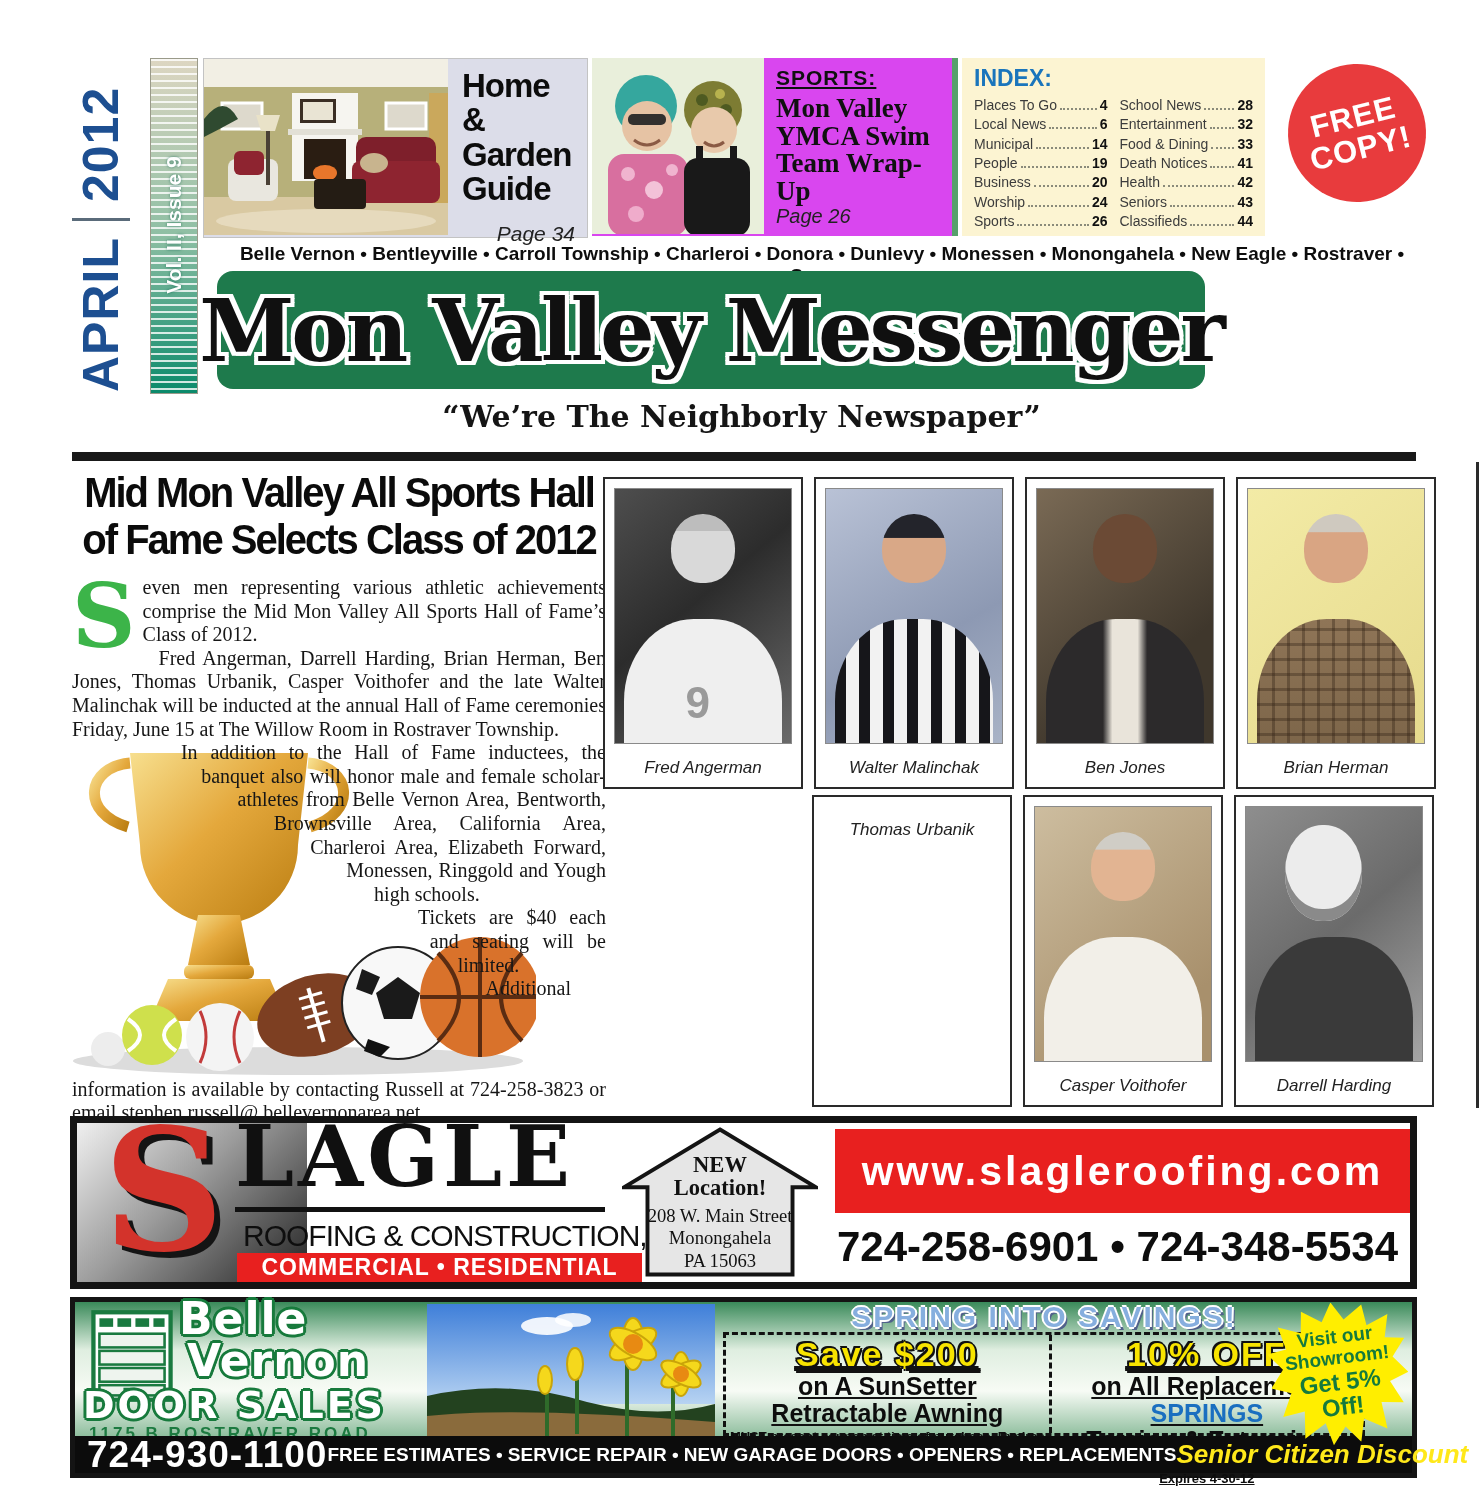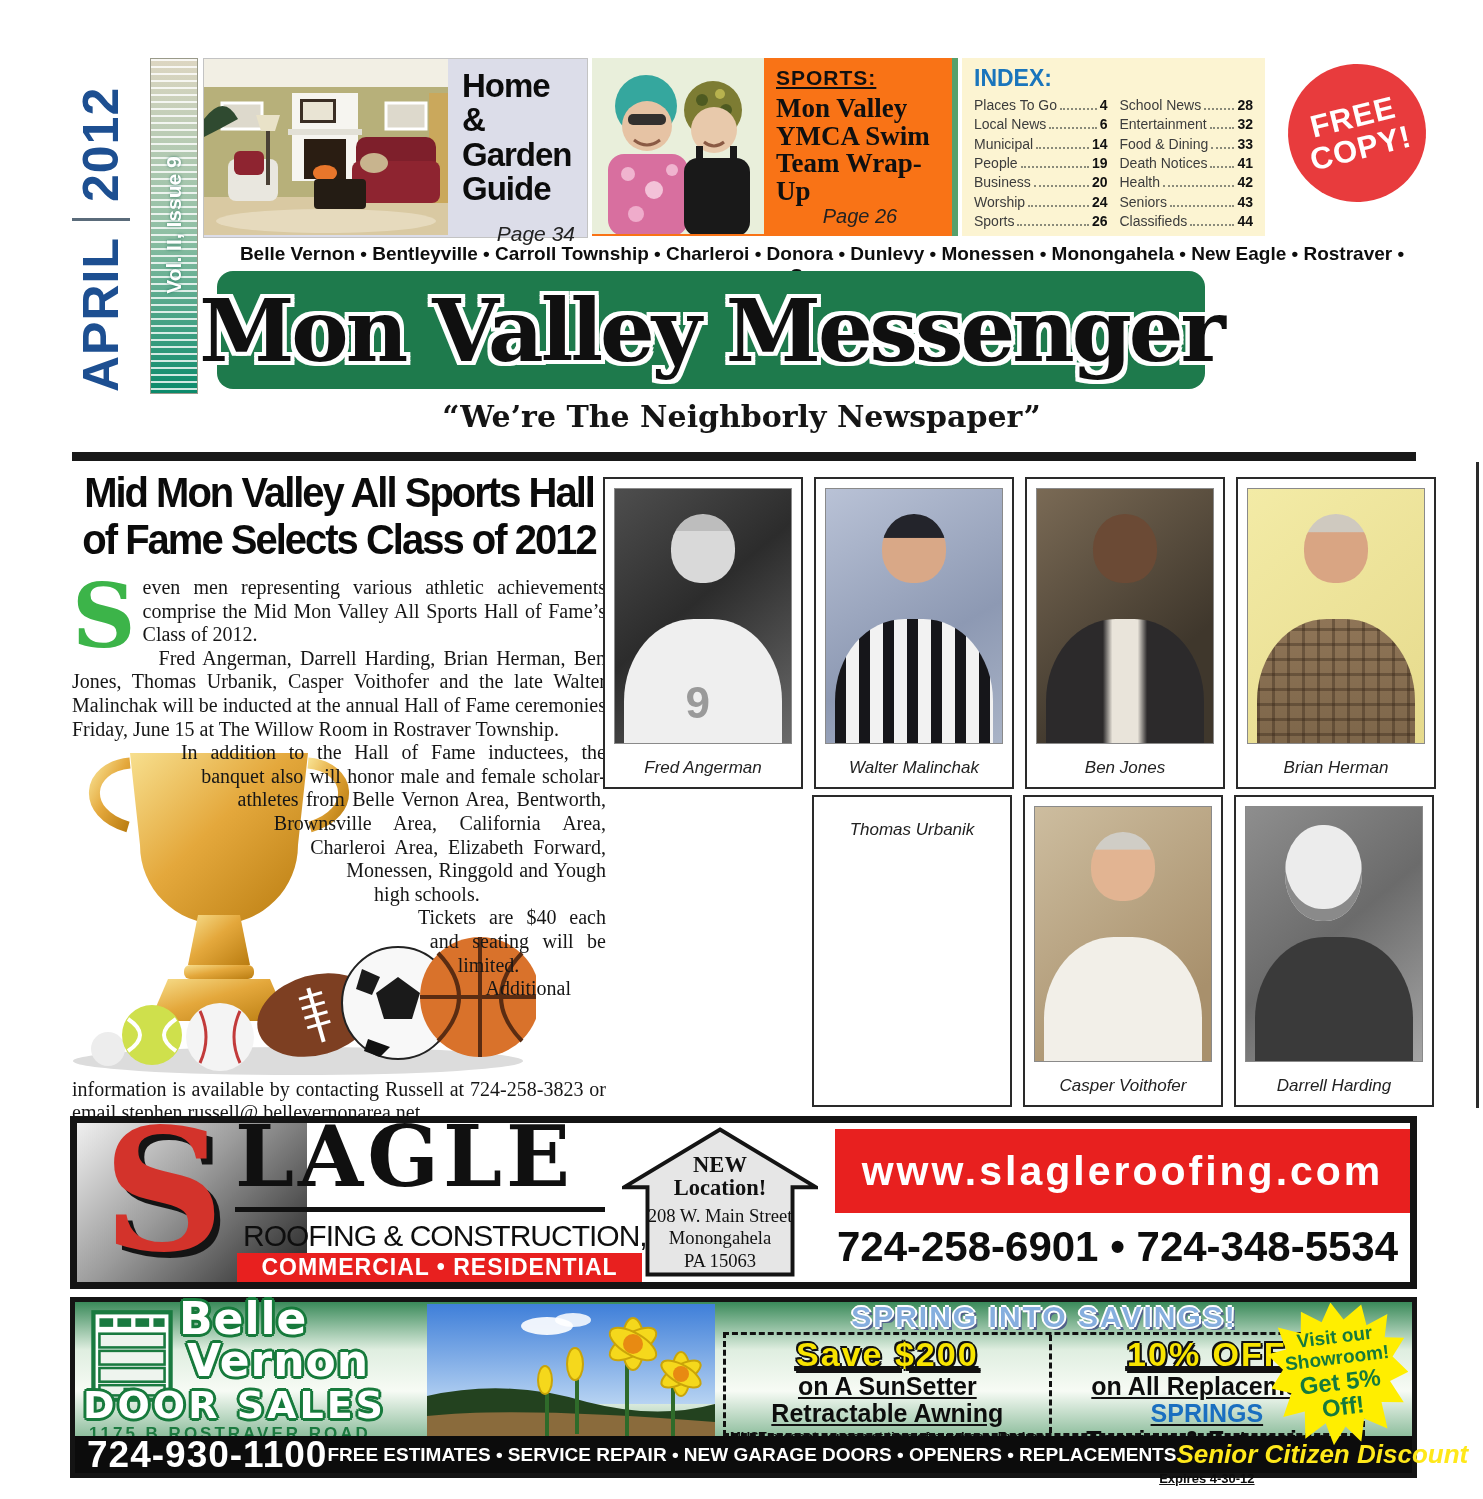--- a/index.html
+++ b/index.html
@@ -18,26 +18,26 @@
     transform:rotate(-90deg);transform-origin:0 0;display:flex;align-items:center;justify-content:center;
     font:bold 21px "Liberation Sans",sans-serif;color:#fff;text-shadow:0 0 3px rgba(0,90,70,.7);}
 
   
   .hg{position:absolute;left:203px;top:58px;width:383px;height:178px;display:flex;border:1px solid #c3c3c3;background:#dcdde9;}
   .hg-photo{width:244px;height:100%;}
   .hg-panel{flex:1;padding:10px 12px 8px 14px;box-sizing:border-box;}
   .hg-title{font:bold 33px/1.04 "Liberation Sans",sans-serif;letter-spacing:-1px;color:#0c0c0c;}
   .hg-page{margin-top:16px;text-align:right;font:italic 21px "Liberation Sans",sans-serif;color:#222;}
 
-  .sp{position:absolute;left:592px;top:58px;width:366px;height:178px;background:#f97316;display:flex;border-right:6px solid #57a06b;box-sizing:border-box;}
+  .sp{position:absolute;left:592px;top:58px;width:366px;height:178px;background:#d946ef;display:flex;border-right:6px solid #57a06b;box-sizing:border-box;}
   .sp-photo{width:172px;height:100%;}
   .sp-text{flex:1;padding:8px 8px 4px 12px;box-sizing:border-box;}
   .sp-kicker{font:bold 21px "Liberation Sans",sans-serif;text-decoration:underline;letter-spacing:1px;color:#101010;}
   .sp-title{margin-top:5px;font:bold 27px/1.02 "Liberation Serif",serif;color:#101010;}
-  .sp-page{text-align:center;font:italic 20px "Liberation Sans",sans-serif;color:#222;}
+  .sp-page{text-align:left;font:italic 20px "Liberation Sans",sans-serif;color:#222;}
 
   .ix{position:absolute;left:962px;top:58px;width:303px;height:178px;background:#fcf4d2;padding:7px 12px;box-sizing:border-box;}
   .ix-title{text-align:left;color:#1a75bc;font:bold 23px "Liberation Sans",sans-serif;}
   .ix-cols{display:flex;gap:12px;margin-top:4px;}
   .ix-col{flex:1;min-width:0;}
   .ix-row{display:flex;align-items:baseline;font:500 14px/1.38 "Liberation Sans",sans-serif;color:#3c3c3c;white-space:nowrap;}
   .ix-dots{flex:1;border-bottom:2px dotted #8a8a7a;margin:0 3px 3px;}
   .ix-num{font-weight:bold;color:#111;}
 
   .fc{position:absolute;left:1288px;top:64px;width:138px;height:138px;border-radius:50%;background:#e83b3d;

